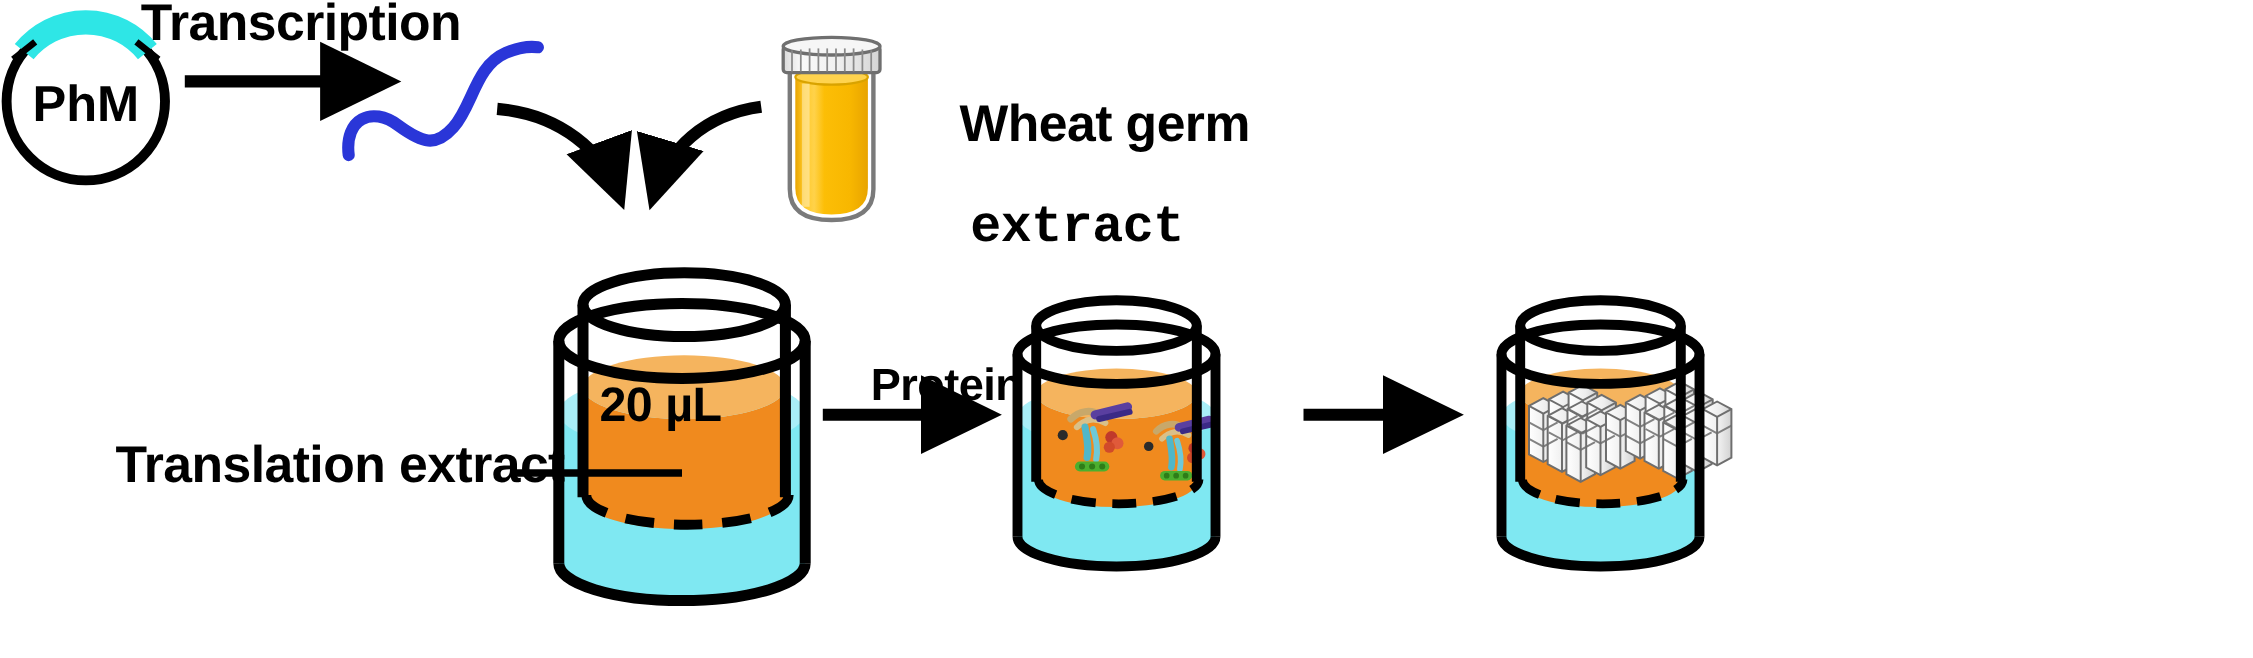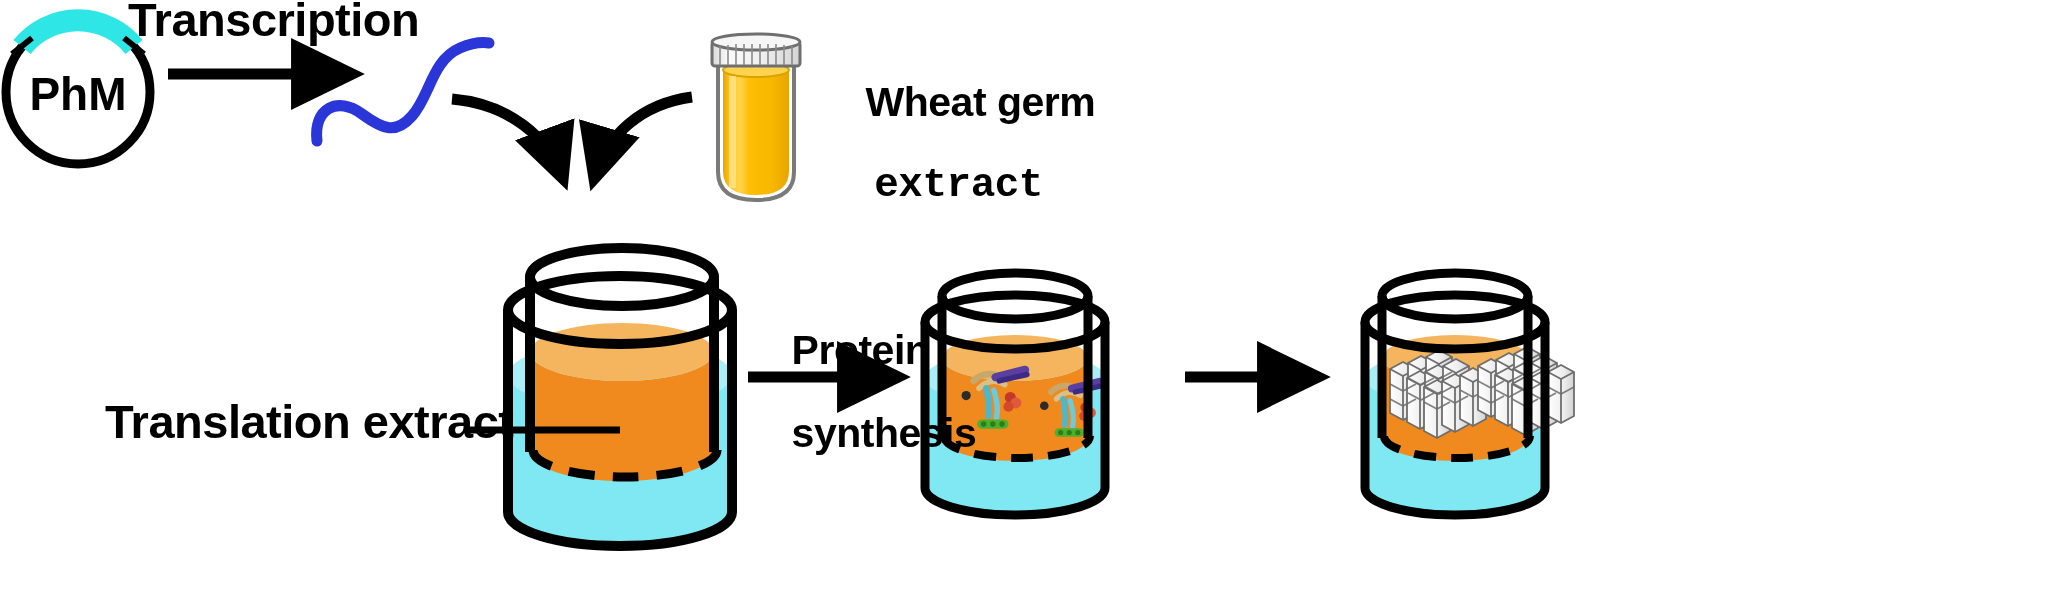--- a/index.html
+++ b/index.html
@@ -28,21 +28,21 @@
     font-family: "Liberation Sans", sans-serif;
     font-weight: bold;
     color: #000000;
     white-space: pre;
     line-height: 1.02;
     letter-spacing: -0.5px;
     user-select: none;
   }
   #label-transcription { left: 128px; top: -4px;  font-size: 47px; }
   #label-mrna          { left: 292px; top: 160px; font-size: 47px; }
-  #label-wheat-germ    { left: 822px; top: 40px;  font-size: 41px; text-align: center; }
+  #label-wheat-germ    { left: 822px; top: 40px;  font-size: 47px; text-align: center; }
   #label-wheat-germ .l2 { display:block;font-family:Liberation Mono, monospace; }
   #label-20ul          { left: 545px; top: 347px; font-size: 44px; }
   #label-translation-buffer { left: 105px; top: 398px; font-size: 47px; }
   #label-protein-synthesis  { left: 748px; top: 288px; font-size: 41px; text-align: right; width: 170px; }
   #label-crystallization    { left: 1145px; top: 305px; font-size: 41px; }
 </style>
 </head>
 <body>
 
 <div id="canvas">
@@ -361,22 +361,22 @@
   </svg>
 
   <div class="lbl" id="label-transcription">Transcription</div>
 
 
   <div class="lbl" id="label-wheat-germ">
     <span class="l1">Wheat germ</span>
     <span class="l2">extract</span>
   </div>
 
+  <div class="lbl" id="label-20ul">20 µL</div>
 
   <div class="lbl" id="label-translation-buffer">Translation extract</div>
 
   <div class="lbl" id="label-protein-synthesis">
     <span class="l1">Protein</span><br>
-    <span class="l2">synthesis</span>
   </div>
 
 
 </div>
 
 </body></html>

